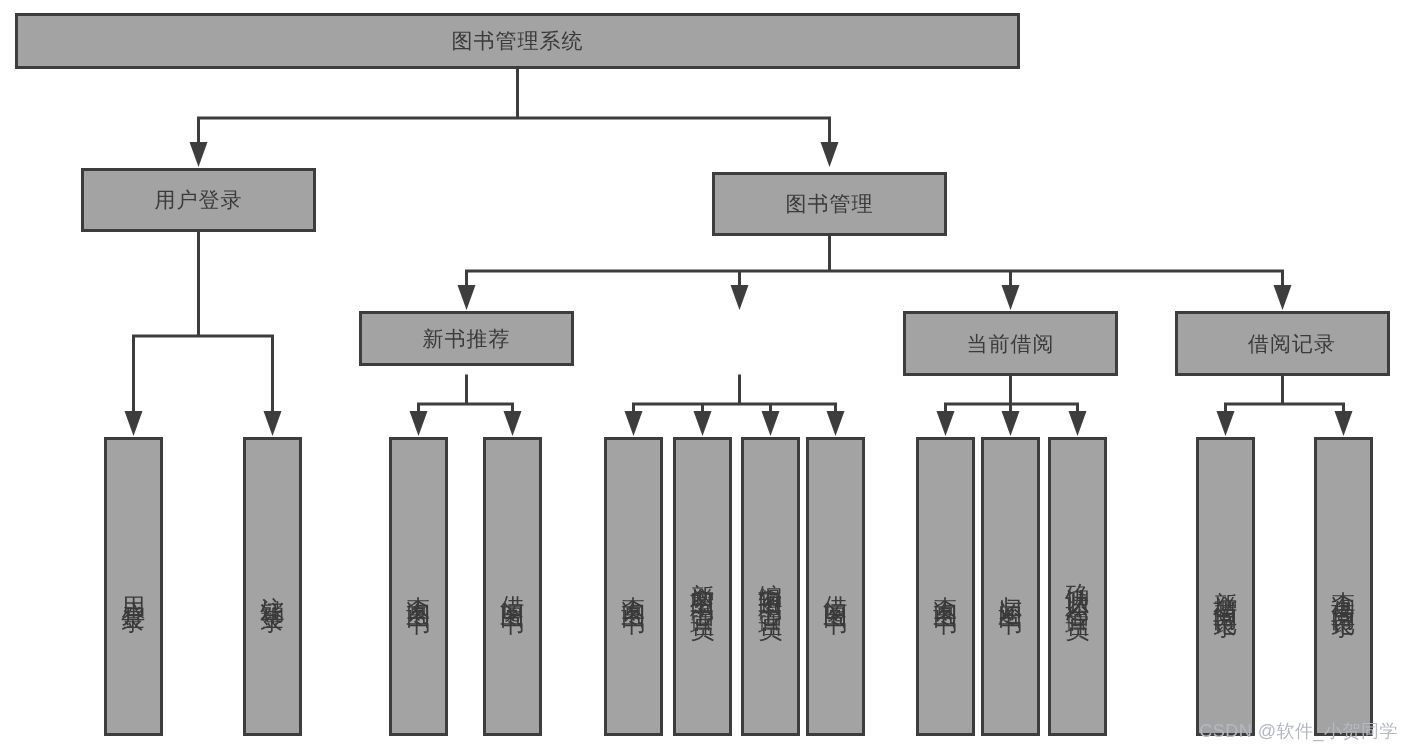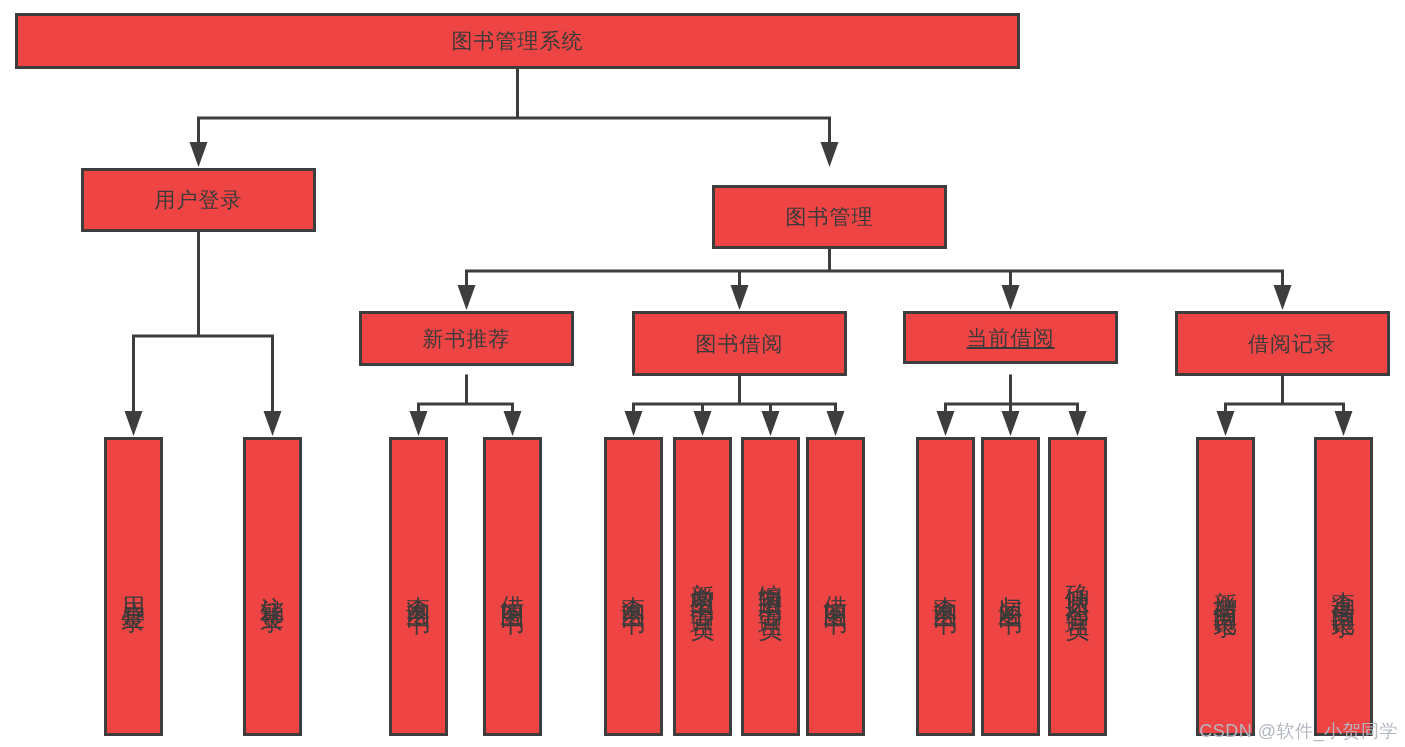--- a/index.html
+++ b/index.html
@@ -13,21 +13,21 @@
     width: 1405px; height: 747px;
     background: #ffffff;
   }
   #connectors {
     position: absolute; left: 0; top: 0;
     width: 1405px; height: 747px;
     pointer-events: none;
   }
   .node {
     position: absolute;
-    background: #ef4444;
+    background: #a3a3a3;
     border: 3px solid #3d3d3d;
     color: #3a3a3a;
     display: flex;
     align-items: center;
     justify-content: center;
     z-index: 2;
   }
   .node.h {
     font-size: 21px;
     letter-spacing: 1px;
@@ -96,25 +96,24 @@
       <polygon points="1001.5,411 1019.5,411 1010.5,436"></polygon>
       <polygon points="1068.5,411 1086.5,411 1077.5,436"></polygon>
       <polygon points="1216.5,411 1234.5,411 1225.5,436"></polygon>
       <polygon points="1334.5,411 1352.5,411 1343.5,436"></polygon>
     </g>
   </svg>
 
   <div class="node h" style="left:15px; top:13px; width:1005px; height:56px;">图书管理系统</div>
 
   <div class="node h" style="left:81px; top:168px; width:235px; height:64px;">用户登录</div>
-  <div class="node h" style="left:712px; top:185px; width:235px; height:64px;">图书管理</div>
+  <div class="node h" style="left:712px; top:172px; width:235px; height:64px;">图书管理</div>
 
   <div class="node h" style="left:359px; top:311px; width:215px; height:55px;">新书推荐</div>
-  <div class="node h" style="left:632px; top:311px; width:215px; height:65px;">图书借阅</div>
-  <div class="node h" style="left:903px; top:311px; width:215px; height:53px;text-decoration:underline;">当前借阅</div>
+  <div class="node h" style="left:903px; top:311px; width:215px; height:65px;">当前借阅</div>
   <div class="node h" style="left:1175px; top:311px; width:215px; height:65px;padding-left:19px;">借阅记录</div>
 
   <div class="node leaf" style="left:104px; top:437px; width:59px; height:299px;">
     <span>用户登录</span>
   </div>
   <div class="node leaf" style="left:243px; top:437px; width:59px; height:299px;">
     <span>注销登录</span>
   </div>
 
   <div class="node leaf" style="left:389px; top:437px; width:59px; height:299px;">

